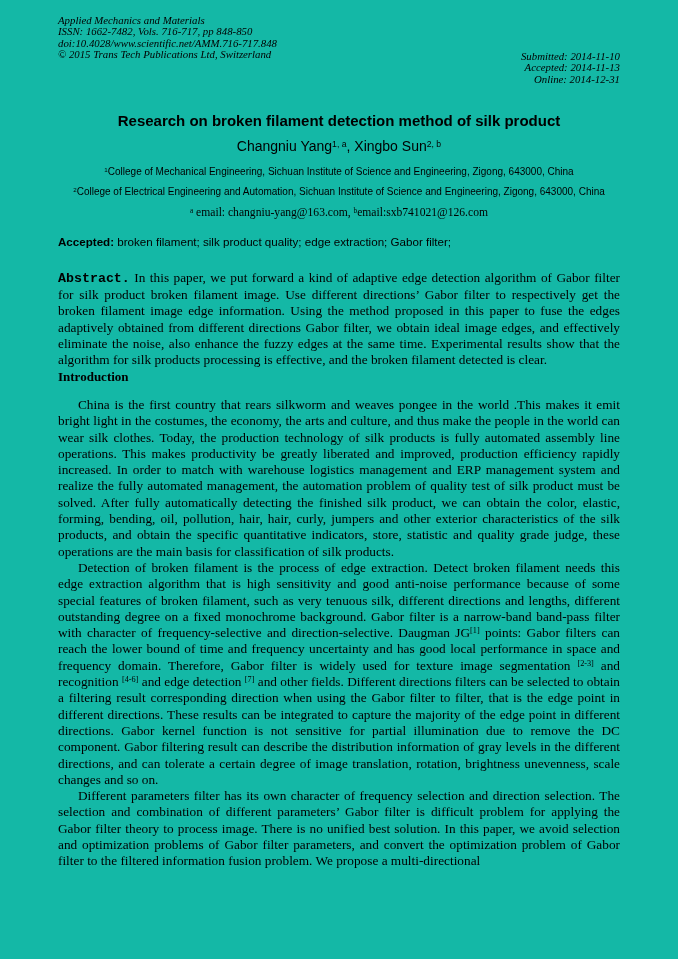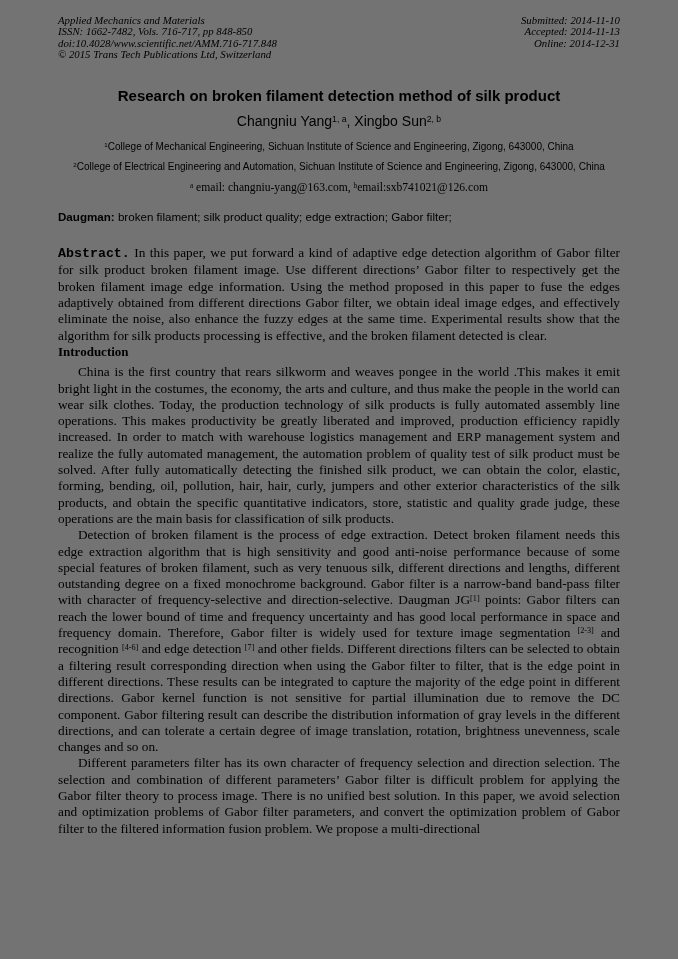--- a/index.html
+++ b/index.html
@@ -1,37 +1,37 @@
 <!DOCTYPE html>
 <html><head>
 <meta charset="utf-8">
 <style>
   html, body { margin: 0; padding: 0; background: #ffffff; }
   .page {
     position: relative;
     width: 678px;
     height: 959px;
     margin: 0 auto;
-    background: #737373;
+    background: #14b8a6;
     color: #000000;
     box-sizing: border-box;
     padding: 15px 58px 0 58px;
     overflow: hidden;
     font-family: "Liberation Serif", serif;
   }
   
   .journal-header {
     display: flex;
     justify-content: space-between;
     font-style: italic;
     font-size: 10.8px;
     line-height: 11.3px;
     font-family: "Liberation Serif", serif;
   }
-  .header-right { text-align: right; }
+  .header-right { text-align: right; margin-top: 36px; }
   
   .paper-title {
     margin-top: 26px;
     text-align: center;
     font-family: "Liberation Sans", sans-serif;
     font-weight: bold;
     font-size: 15px;
     line-height: 19px;
   }
   .authors-line {
@@ -76,21 +76,21 @@
     line-height: 16.3px;
     font-weight: bold;
   }
   .body-para {
     margin: 0;
     font-size: 13.3px;
     line-height: 16.3px;
     text-align: justify;
     text-indent: 20px;
   }
-  .body-para.first { margin-top: 4px; }
+  .body-para.first { margin-top: 12px; }
   sup {
     font-size: 0.62em;
     line-height: 0;
     vertical-align: baseline;
     position: relative;
     top: -0.45em;
   }
 </style>
 </head>
 <body>
@@ -114,21 +114,21 @@
   <h1 class="paper-title" style="margin-bottom:8px;">Research on broken filament detection method of silk product</h1>
 
   <div class="authors-line"><span>Changniu Yang</span><sup>1, a</sup><span>, Xingbo Sun</span><sup>2, b</sup></div>
 
   <div class="affiliation first"><sup>1</sup><span>College of Mechanical Engineering, Sichuan Institute of Science and Engineering, Zigong, 643000, China</span></div>
   <div class="affiliation"><sup>2</sup><span>College of Electrical Engineering and Automation, Sichuan Institute of Science and Engineering, Zigong, 643000, China</span></div>
 
   <div class="email-line"><sup>a</sup><span> email: changniu-yang@163.com, </span><sup>b</sup><span>email:sxb741021@126.com</span></div>
 
   <div class="keywords-line">
-    <span class="kw-label">Daugman:</span><span> broken filament; silk product quality; edge extraction; Gabor filter;</span>
+    <span class="kw-label">Accepted:</span><span> broken filament; silk product quality; edge extraction; Gabor filter;</span>
   </div>
 
   <p class="abstract-block" style="margin-bottom:0;">
     <span class="abs-label">Abstract.</span><span> In this paper, we put forward a kind of adaptive edge detection algorithm of Gabor filter for silk product broken filament image. Use different directions’ Gabor filter to respectively get the broken filament image edge information. Using the method proposed in this paper to fuse the edges adaptively obtained from different directions Gabor filter, we obtain ideal image edges, and effectively eliminate the noise, also enhance the fuzzy edges at the same time. Experimental results show that the algorithm for silk products processing is effective, and the broken filament detected is clear.</span>
   </p>
 
   <div class="section-heading">Introduction</div>
 
   <p class="body-para first"><span>China is the first country that rears silkworm and weaves pongee in the world .This makes it emit bright light in the costumes, the economy, the arts and culture, and thus make the people in the world can wear silk clothes. Today, the production technology of silk products is fully automated assembly line operations. This makes productivity be greatly liberated and improved, production efficiency rapidly increased. In order to match with warehouse logistics management and ERP management system and realize the fully automated management, the automation problem of quality test of silk product must be solved. After fully automatically detecting the finished silk product, we can obtain the color, elastic, forming, bending, oil, pollution, hair, hair, curly, jumpers and other exterior characteristics of the silk products, and obtain the specific quantitative indicators, store, statistic and quality grade judge, these operations are the main basis for classification of silk products.</span></p>
   <p class="body-para"><span>Detection of broken filament is the process of edge extraction. Detect broken filament needs this edge extraction algorithm that is high sensitivity and good anti-noise performance because of some special features of broken filament, such as very tenuous silk, different directions and lengths, different outstanding degree on a fixed monochrome background. Gabor filter is a narrow-band band-pass filter with character of frequency-selective and direction-selective. Daugman JG</span><sup>[1]</sup><span> points: Gabor filters can reach the lower bound of time and frequency uncertainty and has good local performance in space and frequency domain. Therefore, Gabor filter is widely used for texture image segmentation </span><sup>[2-3]</sup><span> and recognition </span><sup>[4-6]</sup><span> and edge detection </span><sup>[7]</sup><span> and other fields. Different directions filters can be selected to obtain a filtering result corresponding direction when using the Gabor filter to filter, that is the edge point in different directions. These results can be integrated to capture the majority of the edge point in different directions. Gabor kernel function is not sensitive for partial illumination due to remove the DC component. Gabor filtering result can describe the distribution information of gray levels in the different directions, and can tolerate a certain degree of image translation, rotation, brightness unevenness, scale changes and so on.</span></p>

